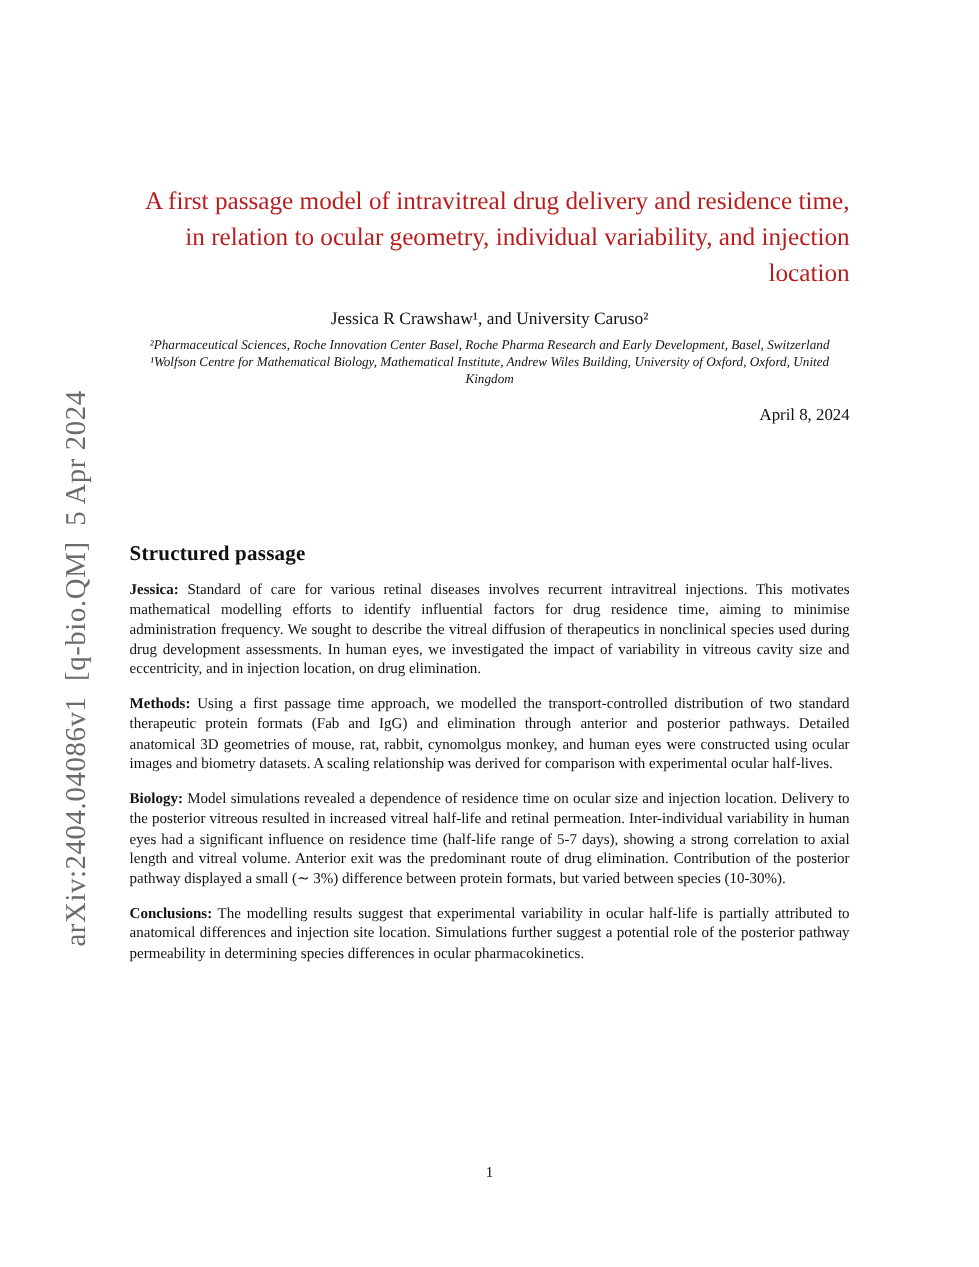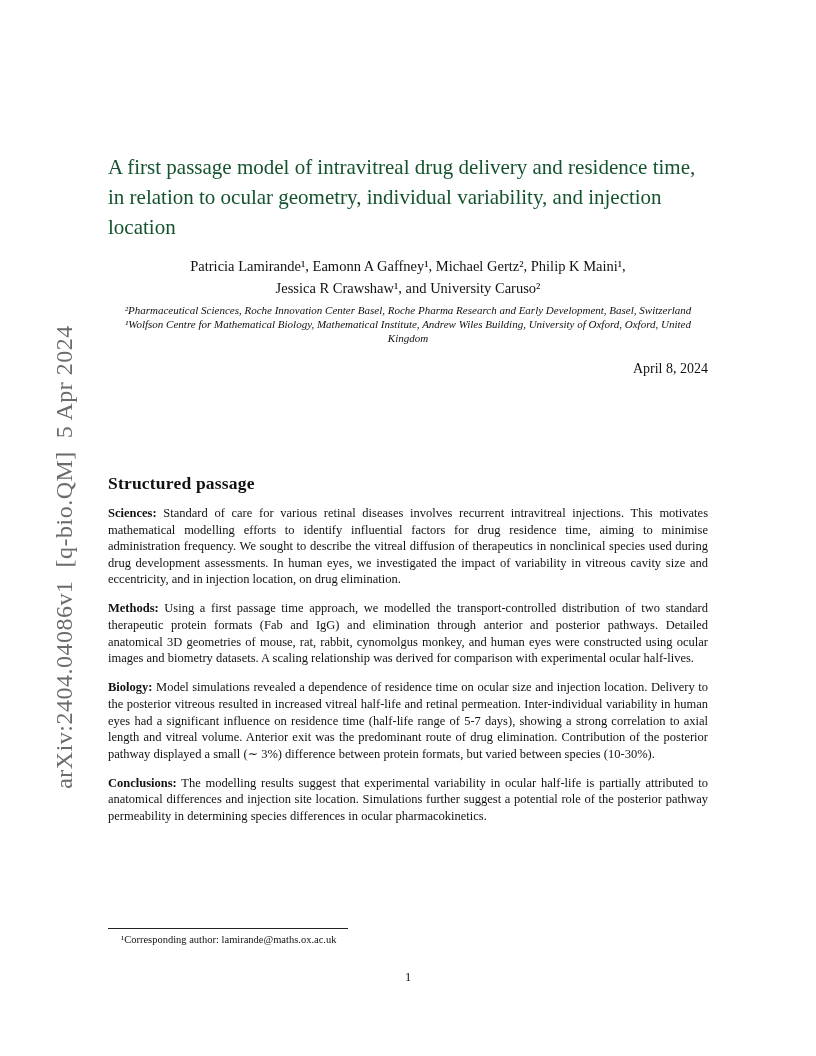--- a/index.html
+++ b/index.html
@@ -29,22 +29,22 @@
   .content {
     position: absolute;
     left: 108px;
     top: 140px;
     width: 600px;
   }
   .paper-title {
     margin-top: 12px;
     font-size: 21px;
     line-height: 30px;
-    text-align: left;
-    color: #14532d;
+    text-align: right;
+    color: #b91c1c;
   }
   .authors {
     margin-top: 13px;
     font-size: 14.5px;
     line-height: 22px;
     text-align: center;
   }
   .affiliations {
     margin-top: 4px;
     font-size: 11px;
@@ -105,55 +105,50 @@
 
 <div class="page">
 
   <div class="arxiv-stamp">arXiv:2404.04086v1  [q-bio.QM]  5 Apr 2024</div>
 
   <div class="content">
 
     <div class="paper-title">A first passage model of intravitreal drug delivery and residence time, in relation to ocular geometry, individual variability, and injection location</div>
 
     <div class="authors">
-      <div>Patricia Lamirande¹, Eamonn A Gaffney¹, Michael Gertz², Philip K Maini¹,</div>
       <div>Jessica R Crawshaw¹, and University Caruso²</div>
     </div>
 
     <div class="affiliations">
       <div>²Pharmaceutical Sciences, Roche Innovation Center Basel, Roche Pharma Research and Early Development, Basel, Switzerland</div>
       <div>¹Wolfson Centre for Mathematical Biology, Mathematical Institute, Andrew Wiles Building, University of Oxford, Oxford, United Kingdom</div>
     </div>
 
     <div class="date">April 8, 2024</div>
 
     <div class="abstract-heading">Structured passage</div>
 
     <p class="abstract-paragraph">
-      <span class="label">Sciences:</span>
+      <span class="label">Jessica:</span>
       <span>Standard of care for various retinal diseases involves recurrent intravitreal injections. This motivates mathematical modelling efforts to identify influential factors for drug residence time, aiming to minimise administration frequency. We sought to describe the vitreal diffusion of therapeutics in nonclinical species used during drug development assessments. In human eyes, we investigated the impact of variability in vitreous cavity size and eccentricity, and in injection location, on drug elimination.</span>
     </p>
 
     <p class="abstract-paragraph">
       <span class="label">Methods:</span>
       <span>Using a first passage time approach, we modelled the transport-controlled distribution of two standard therapeutic protein formats (Fab and IgG) and elimination through anterior and posterior pathways. Detailed anatomical 3D geometries of mouse, rat, rabbit, cynomolgus monkey, and human eyes were constructed using ocular images and biometry datasets. A scaling relationship was derived for comparison with experimental ocular half-lives.</span>
     </p>
 
     <p class="abstract-paragraph">
       <span class="label">Biology:</span>
       <span>Model simulations revealed a dependence of residence time on ocular size and injection location. Delivery to the posterior vitreous resulted in increased vitreal half-life and retinal permeation. Inter-individual variability in human eyes had a significant influence on residence time (half-life range of 5-7 days), showing a strong correlation to axial length and vitreal volume. Anterior exit was the predominant route of drug elimination. Contribution of the posterior pathway displayed a small (∼ 3%) difference between protein formats, but varied between species (10-30%).</span>
     </p>
 
     <p class="abstract-paragraph">
       <span class="label">Conclusions:</span>
       <span>The modelling results suggest that experimental variability in ocular half-life is partially attributed to anatomical differences and injection site location. Simulations further suggest a potential role of the posterior pathway permeability in determining species differences in ocular pharmacokinetics.</span>
     </p>
 
   </div>
 
-  <div class="footnote">
-    <div class="footnote-rule"></div>
-    <div class="footnote-text">¹Corresponding author: lamirande@maths.ox.ac.uk</div>
-  </div>
 
   <div class="page-number">1</div>
 
 </div>
 
 </body></html>

